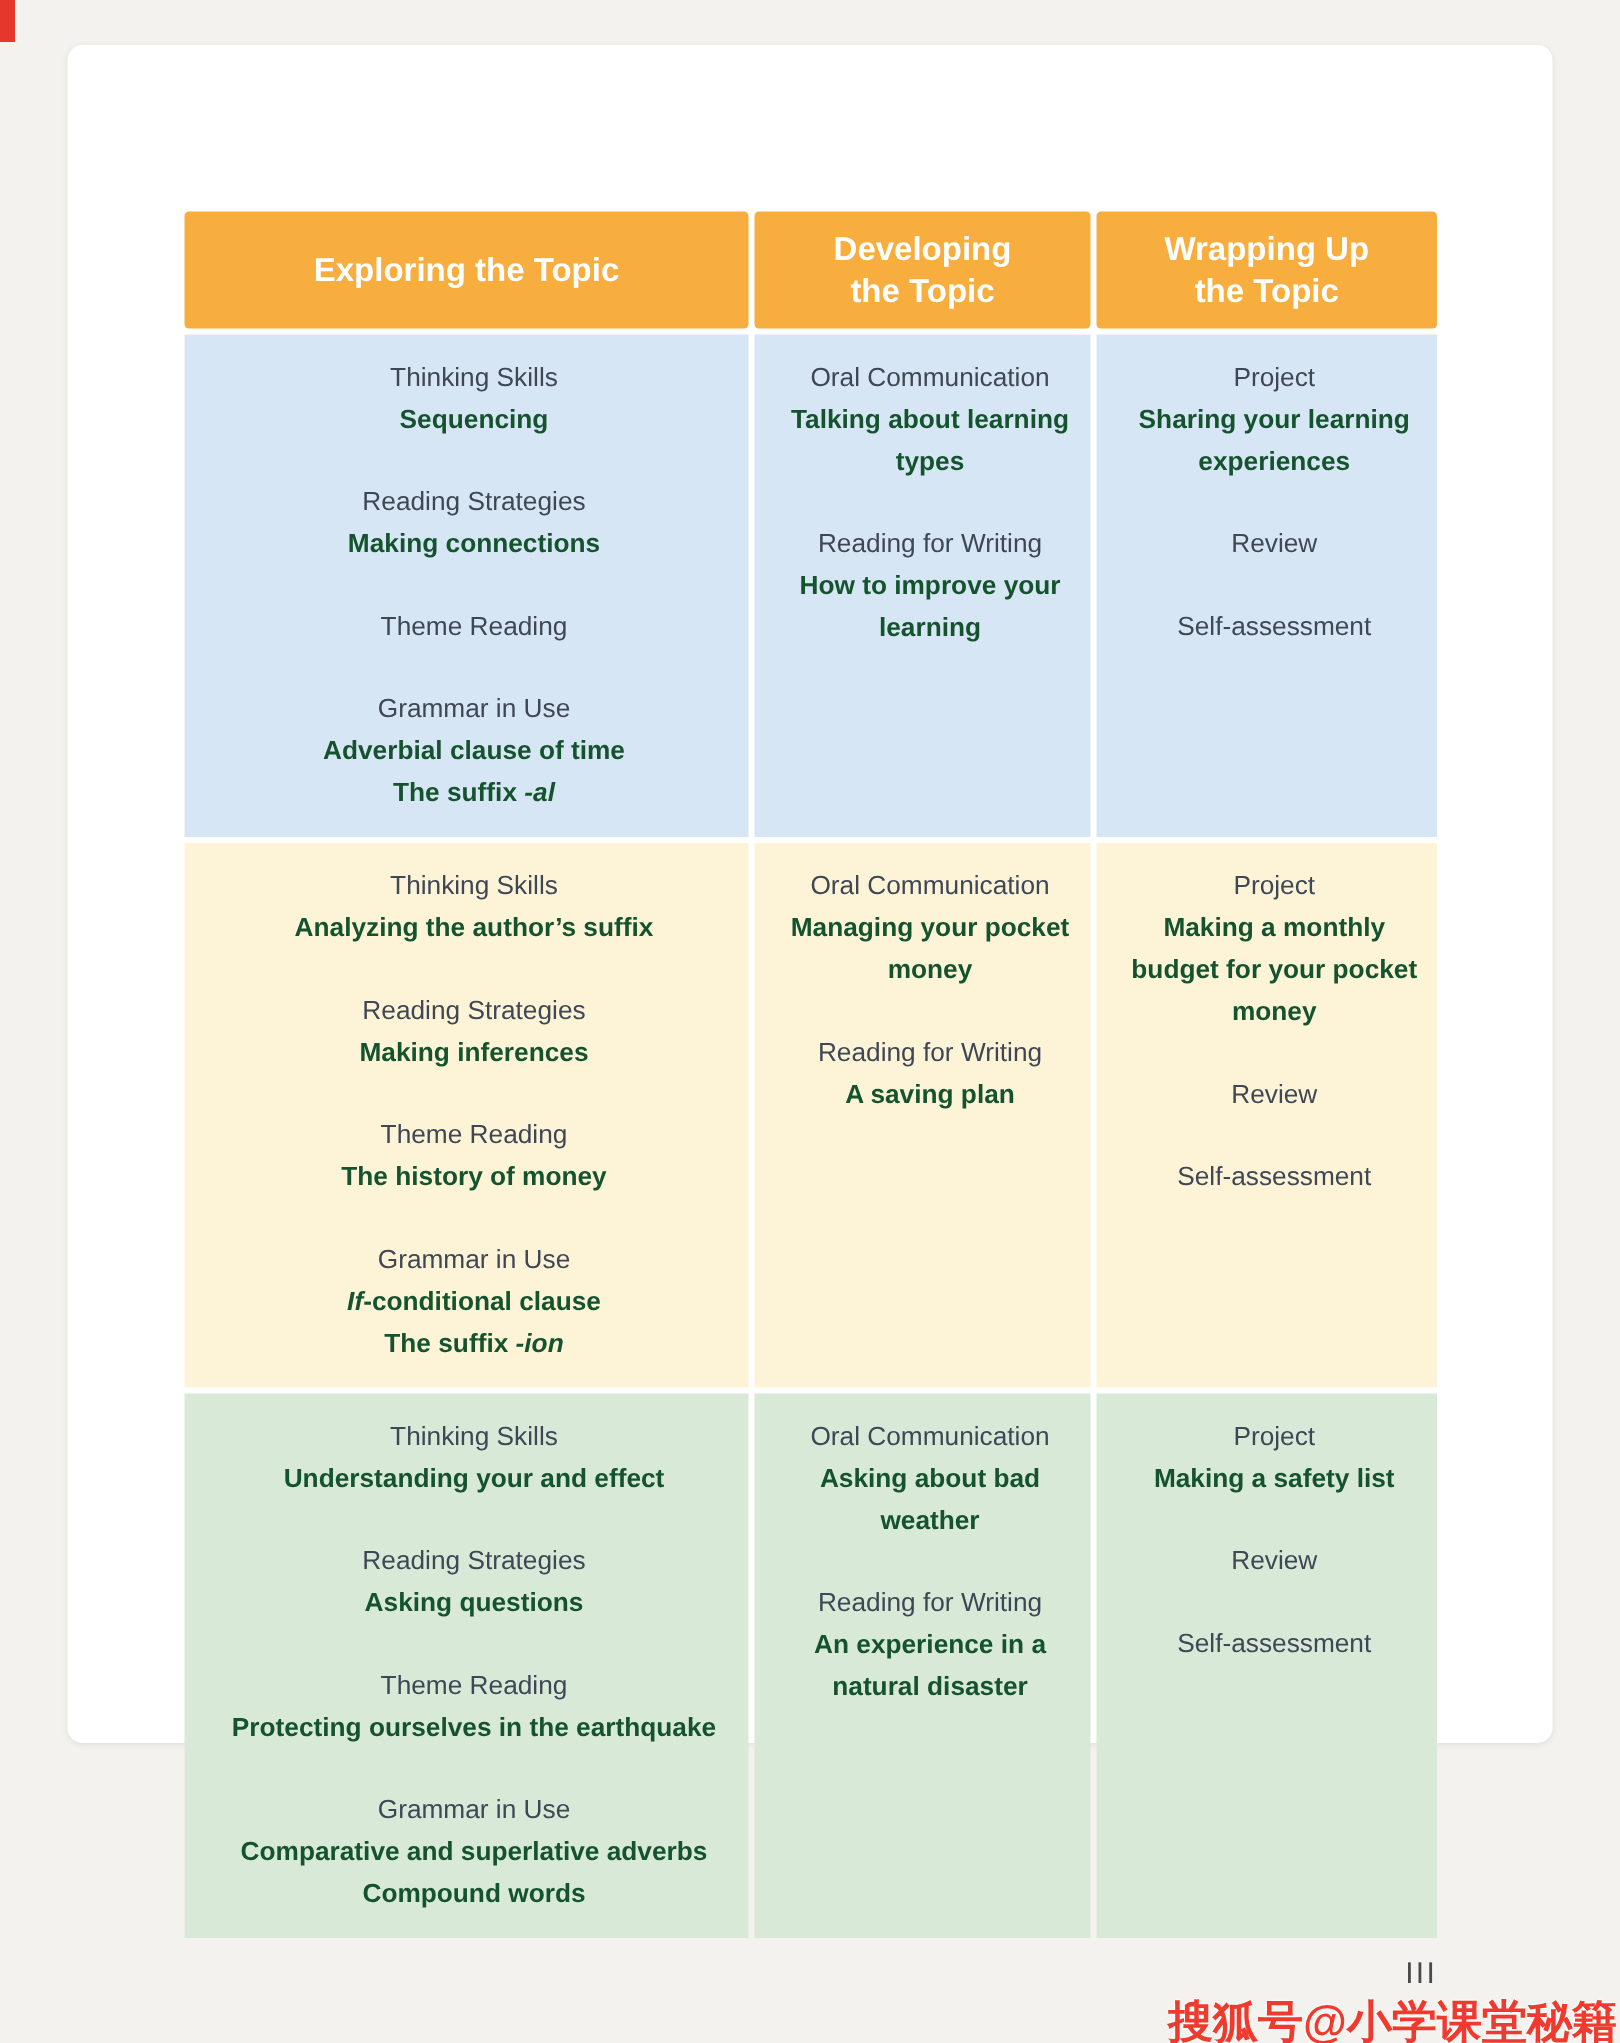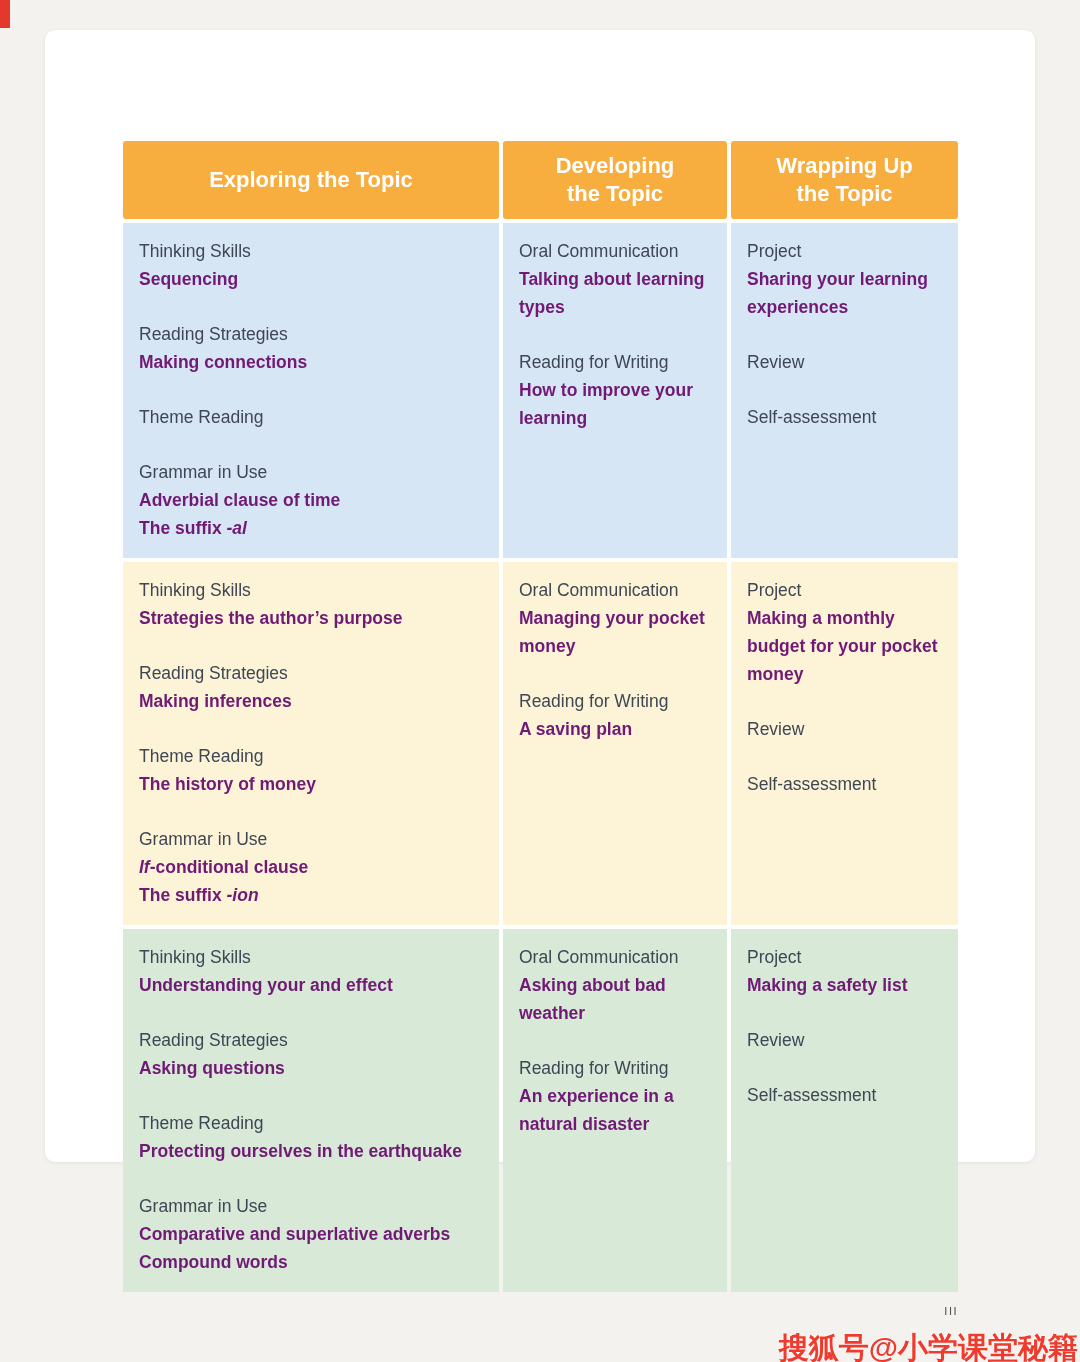--- a/index.html
+++ b/index.html
@@ -46,31 +46,32 @@
     justify-content: center;
     text-align: center;
     border-radius: 3px;
   }
   .cell {
     padding: 14px 6px 16px 16px;
     font-size: 17.5px;
     line-height: 28px;
     color: #1d222c;
     min-height: 300px;
+    text-align: center;
   }
   .group { margin-bottom: 27px; }
   .group:last-child { margin-bottom: 0; }
   .label { color: #3f4654; font-weight: normal; }
-  .line  { font-weight: bold; color: #701a75; }
+  .line  { font-weight: bold; color: #14532d; }
   .it    { font-style: italic; }
   .pagenum {
     position: absolute;
     top: 1275px;
     right: 77px;
-    font-size: 11px;
+    font-size: 20px;
     letter-spacing: 1.5px;
     color: #4a4a4a;
   }
   .watermark {
     position: absolute;
     right: 2px;
     bottom: -7px;
     font-size: 30px;
     font-weight: bold;
     color: #ee3b2e;
@@ -133,21 +134,21 @@
           <div class="group">
             <div class="label">Review</div>
           </div>
           <div class="group">
             <div class="label">Self-assessment</div>
           </div>
         </div>
         <div class="cell" style="background: rgb(253, 244, 216);">
           <div class="group">
             <div class="label">Thinking Skills</div>
-            <div class="line"><span>Strategies the author’s purpose</span></div>
+            <div class="line"><span>Analyzing the author’s suffix</span></div>
           </div>
           <div class="group">
             <div class="label">Reading Strategies</div>
             <div class="line"><span>Making inferences</span></div>
           </div>
           <div class="group">
             <div class="label">Theme Reading</div>
             <div class="line"><span>The history of money</span></div>
           </div>
           <div class="group">

